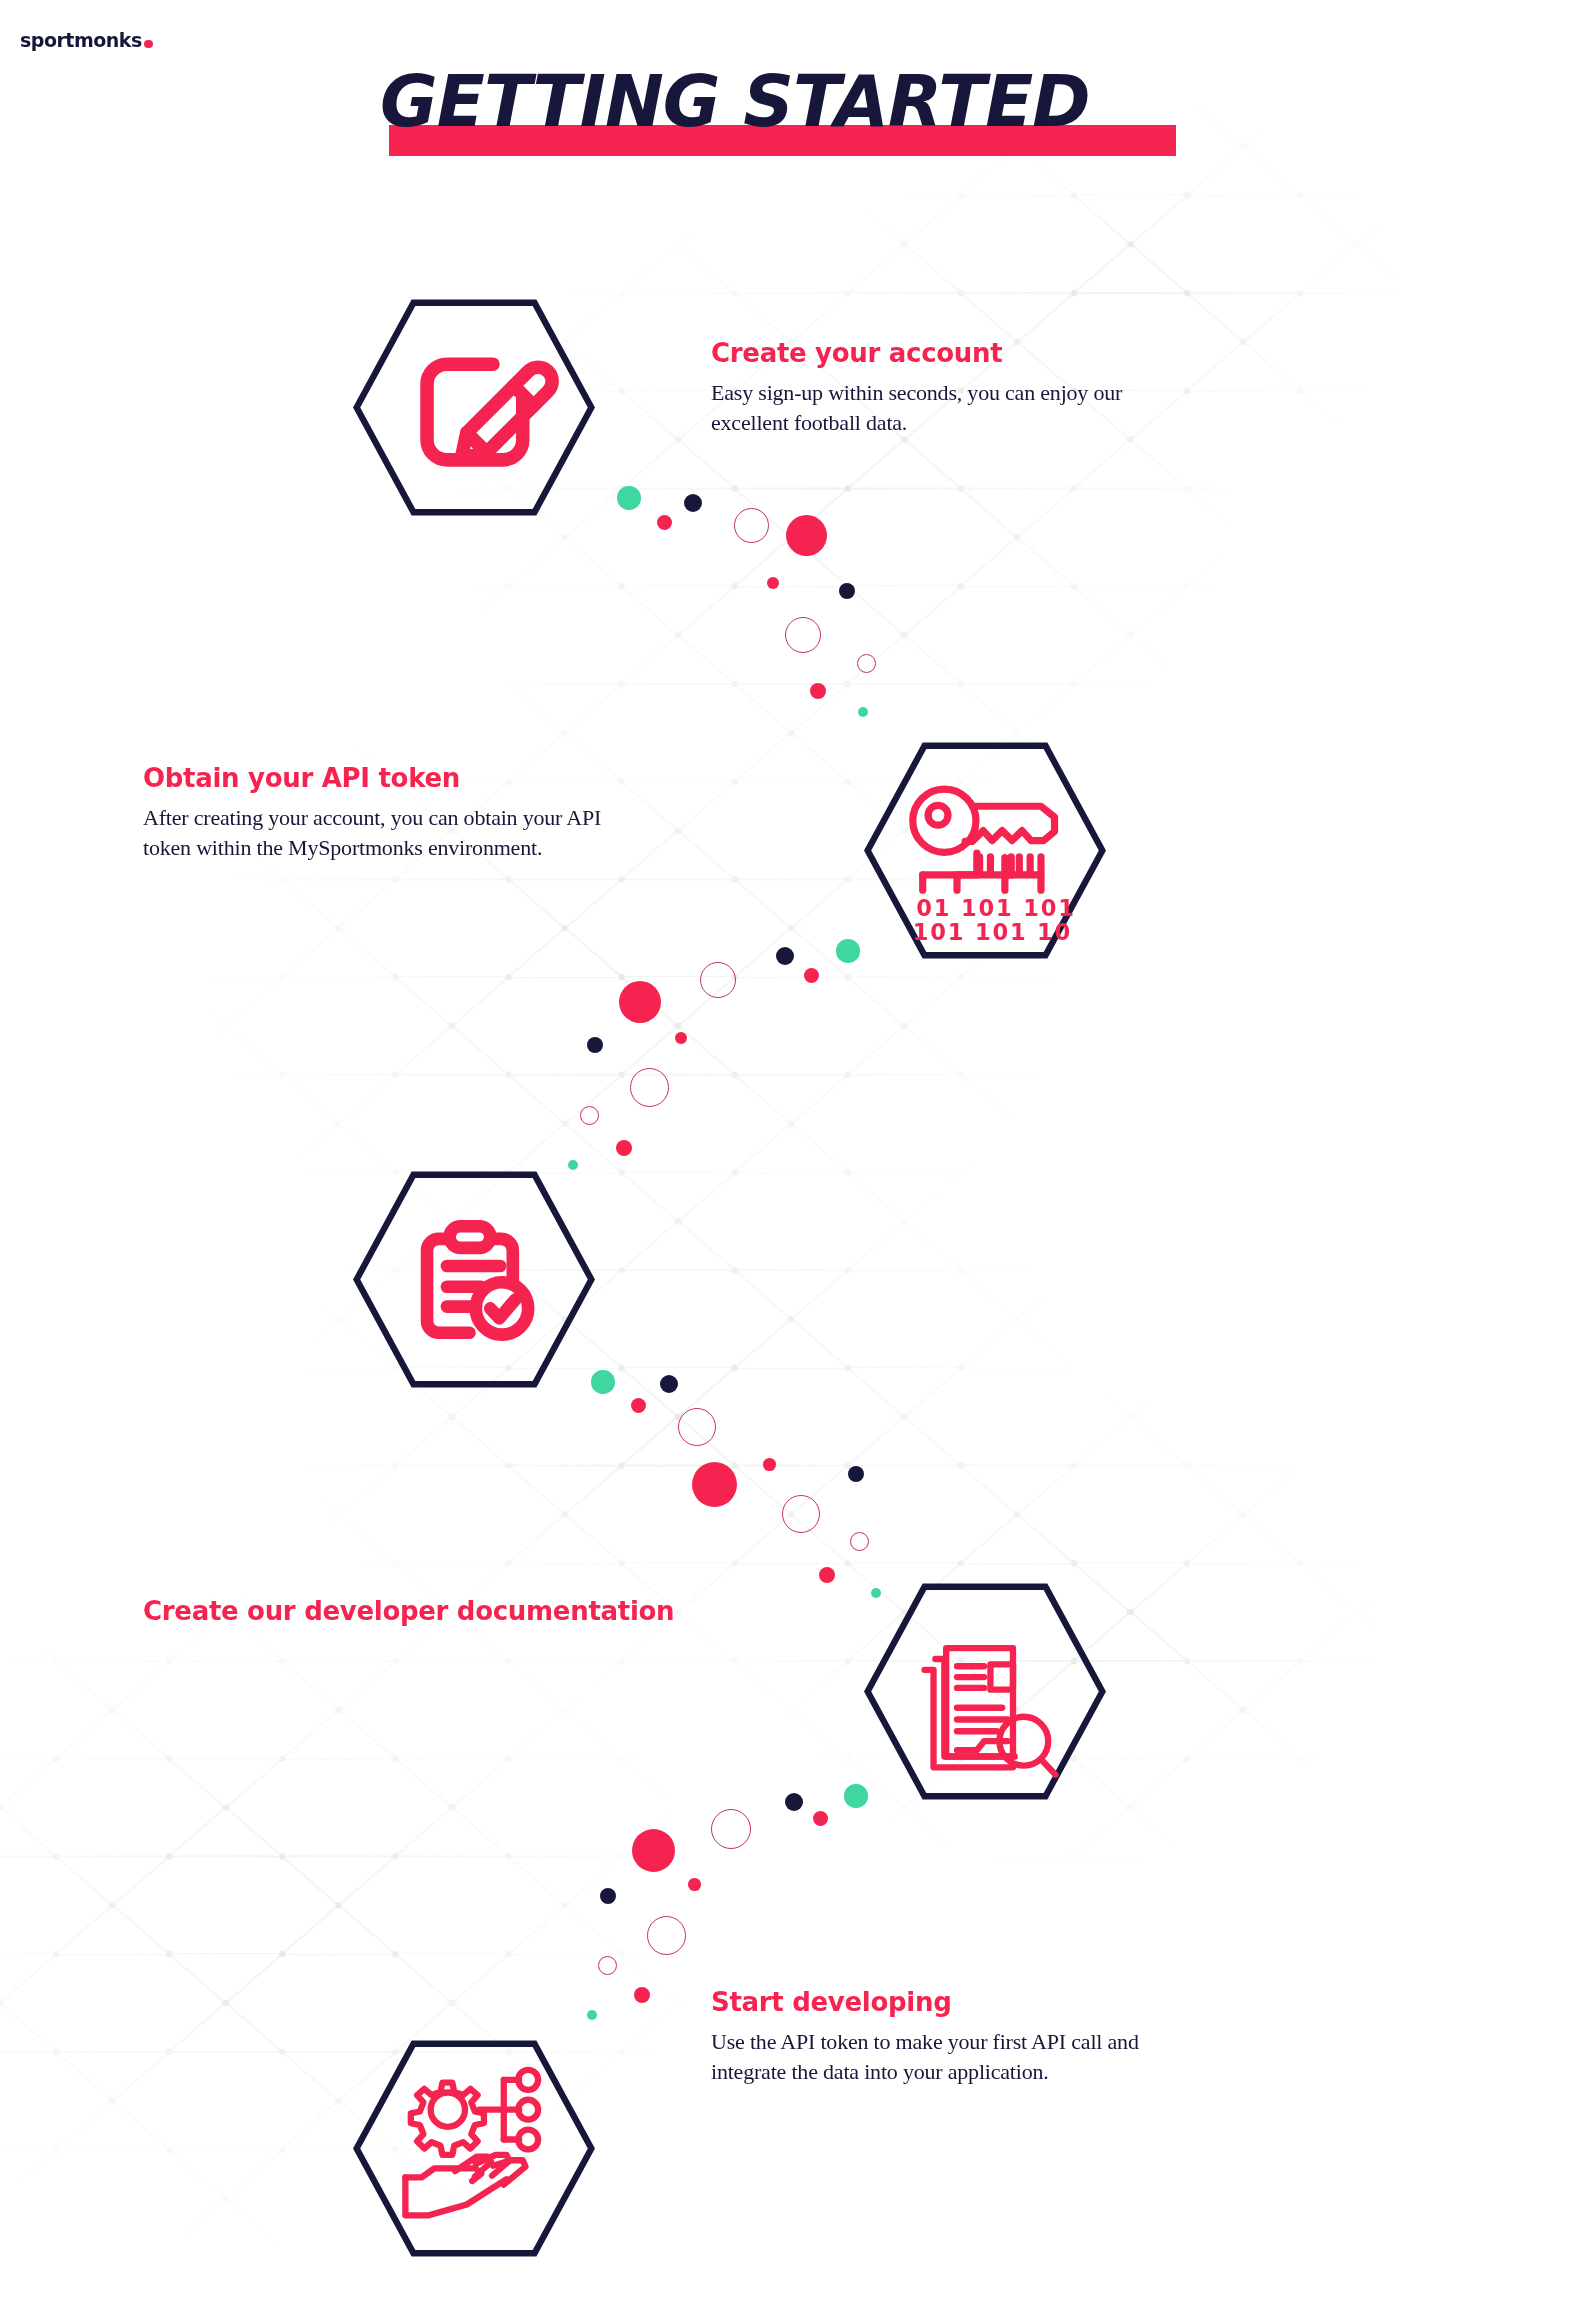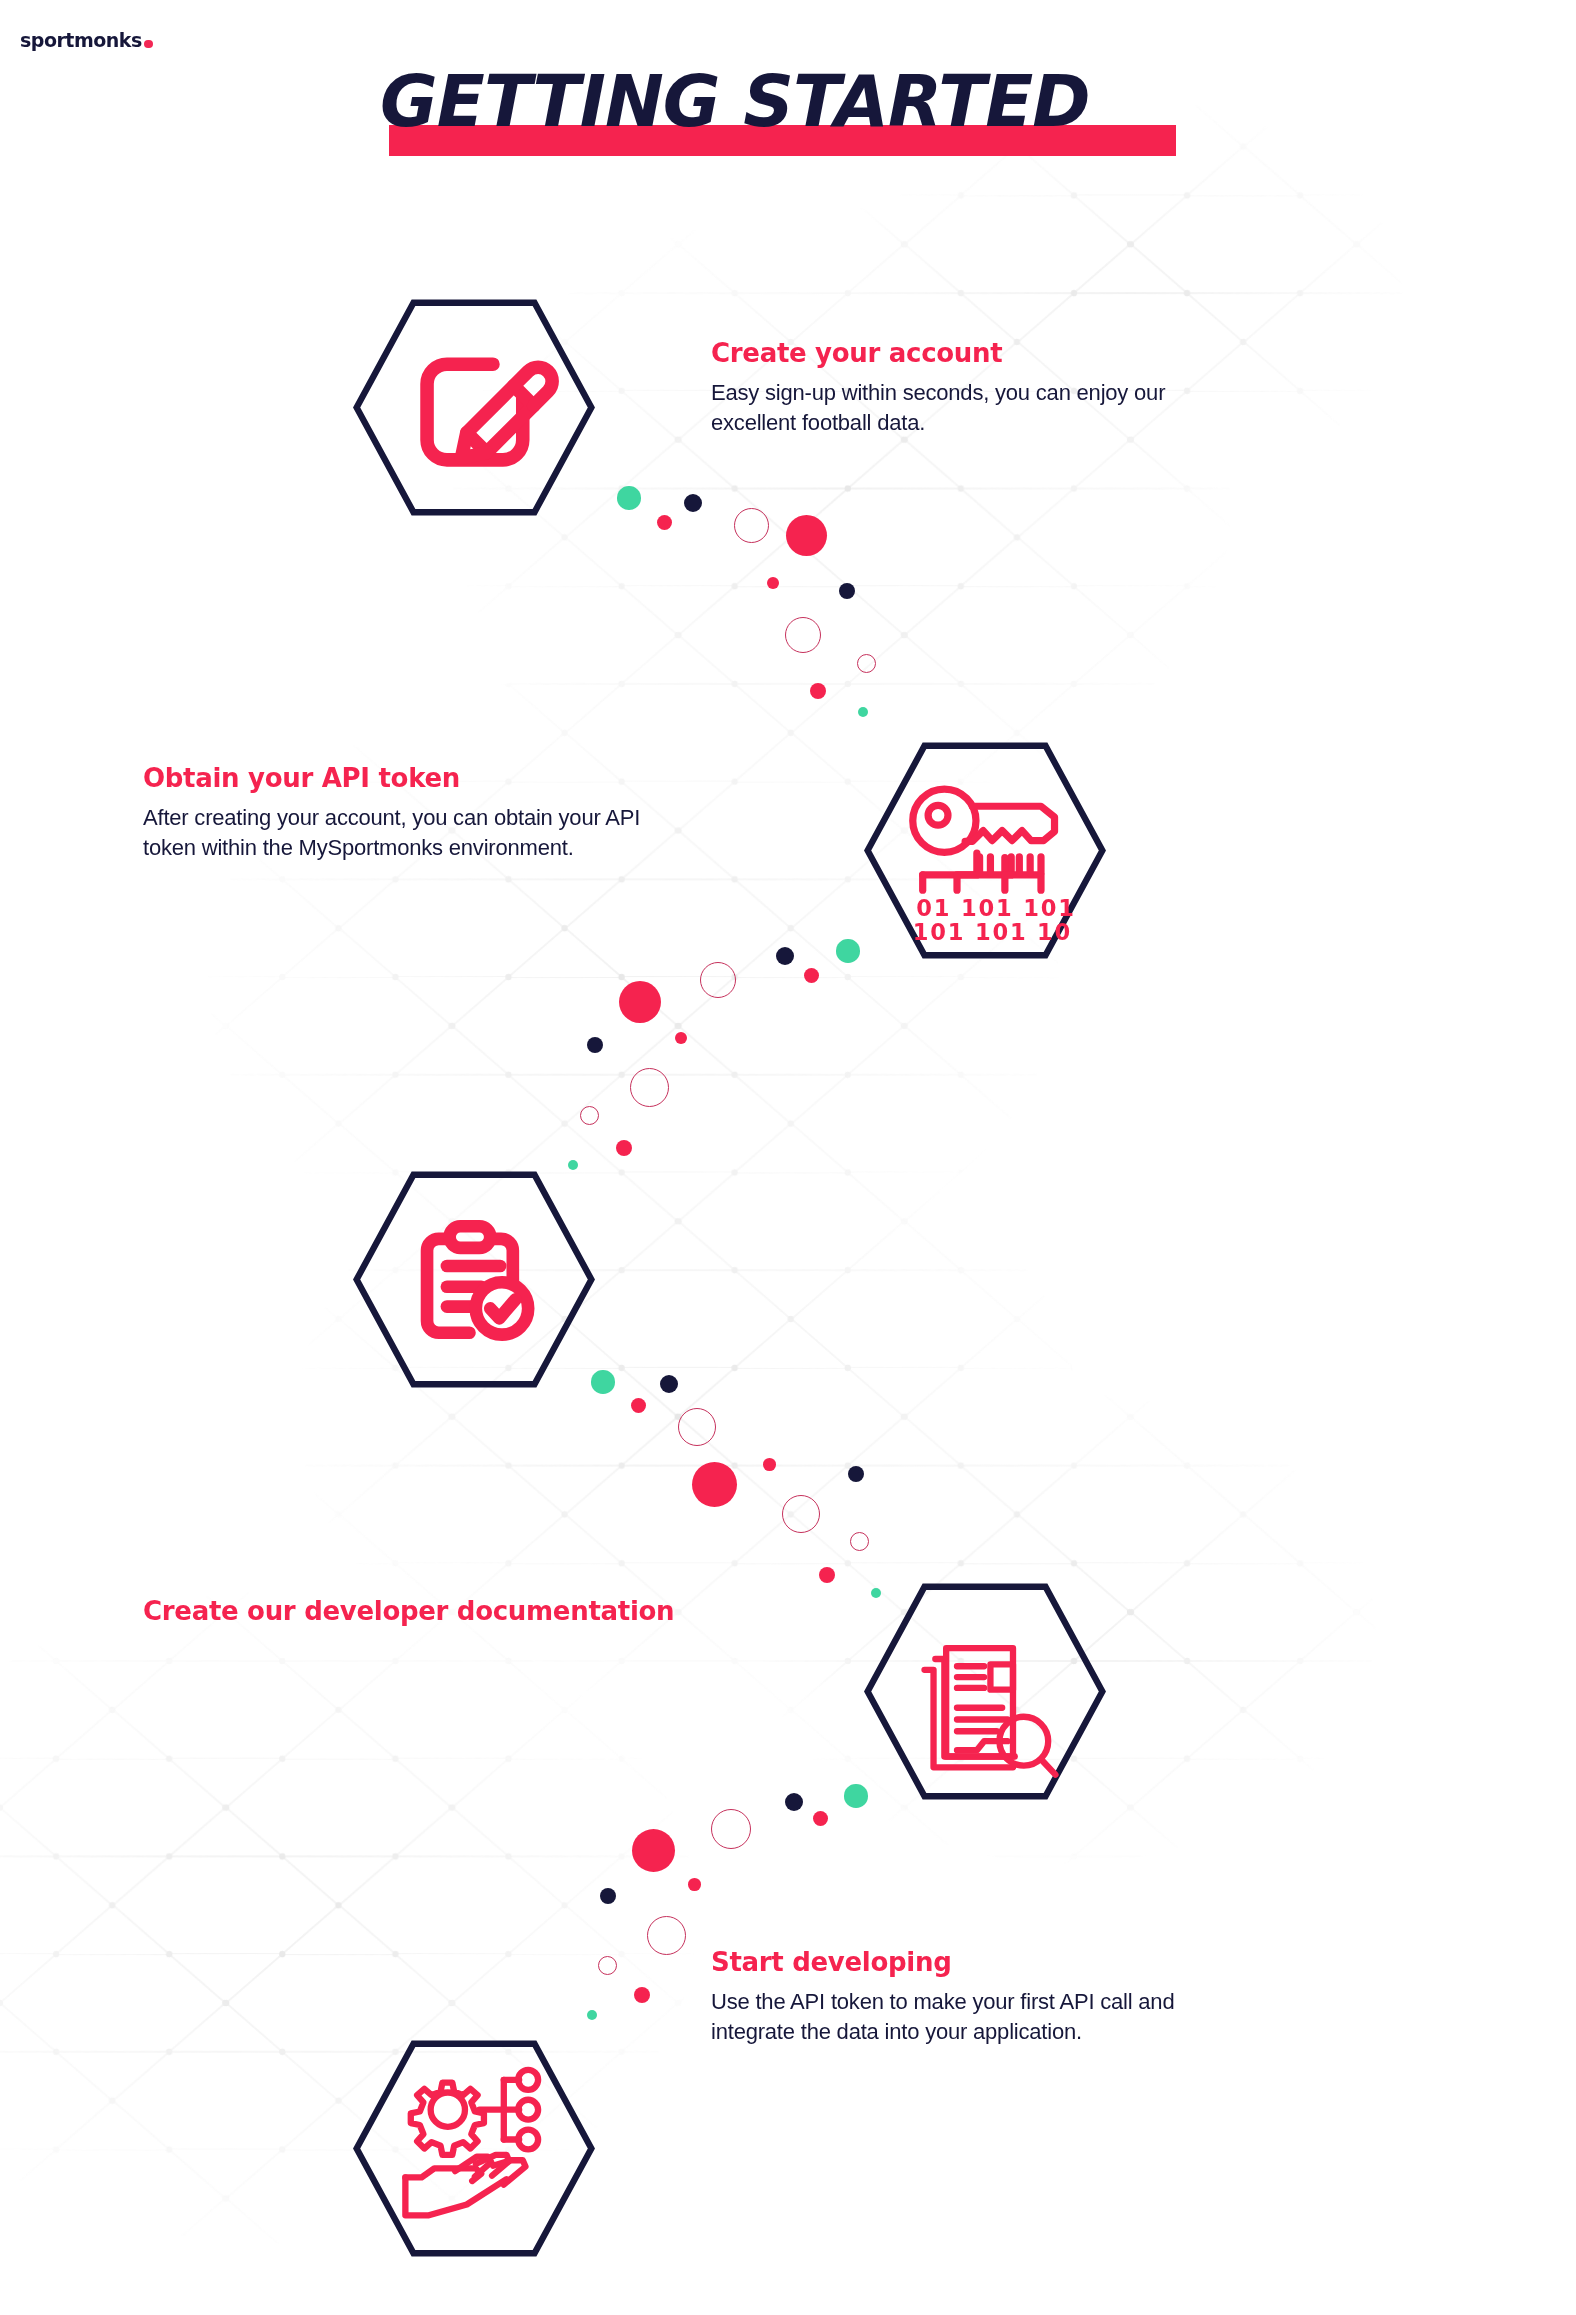--- a/index.html
+++ b/index.html
@@ -104,21 +104,21 @@
   .step-title {
     font-family: "DejaVu Sans", sans-serif;
     font-size: 26px;
     font-weight: 700;
     color: #F5234F;
     letter-spacing: -0.3px;
     margin: 0 0 9px 0;
     line-height: 1.15;
   }
   .step-body {
-    font-family: Liberation Sans, sans-serif;
+    font-family: Liberation Serif, serif;
     font-size: 22px;
     font-weight: 400;
     color: #16173a;
     line-height: 1.38;
     margin: 0;
     letter-spacing: -0.2px;
   }
   .hl-free { color: #3FD6A0; }
   .hl-premium { color: #F5234F; }
 
@@ -342,21 +342,21 @@
         <circle cx="194" cy="77" r="11"></circle>
         <circle cx="194" cy="110" r="11"></circle>
         <path d="M58 152 h18 l14 -10 h46 l6 6 l-10 8"></path>
         <path d="M113 145 l24 -16 h12 l4 6 l-18 16"></path>
         <path d="M136 137 l22 -10 h12 l3 7 l-19 16"></path>
         <path d="M155 139 l20 -6 h13 l3 7 l-24 20"></path>
         <path d="M58 152 v42 h26 l42 -12 l44 -28"></path>
       </g>
     </svg>
   </div>
-  <div class="step-text" style="left:711px; top:1948px; width:688px;">
+  <div class="step-text" style="left:711px; top:1988px; width:688px;">
     <div class="step-title">Start developing</div>
     <p class="step-body">
       <span>Use the API token to make your first API call and</span><br>
       <span>integrate the data into your application.</span>
     </p>
   </div>
 
 </div>
 
 

